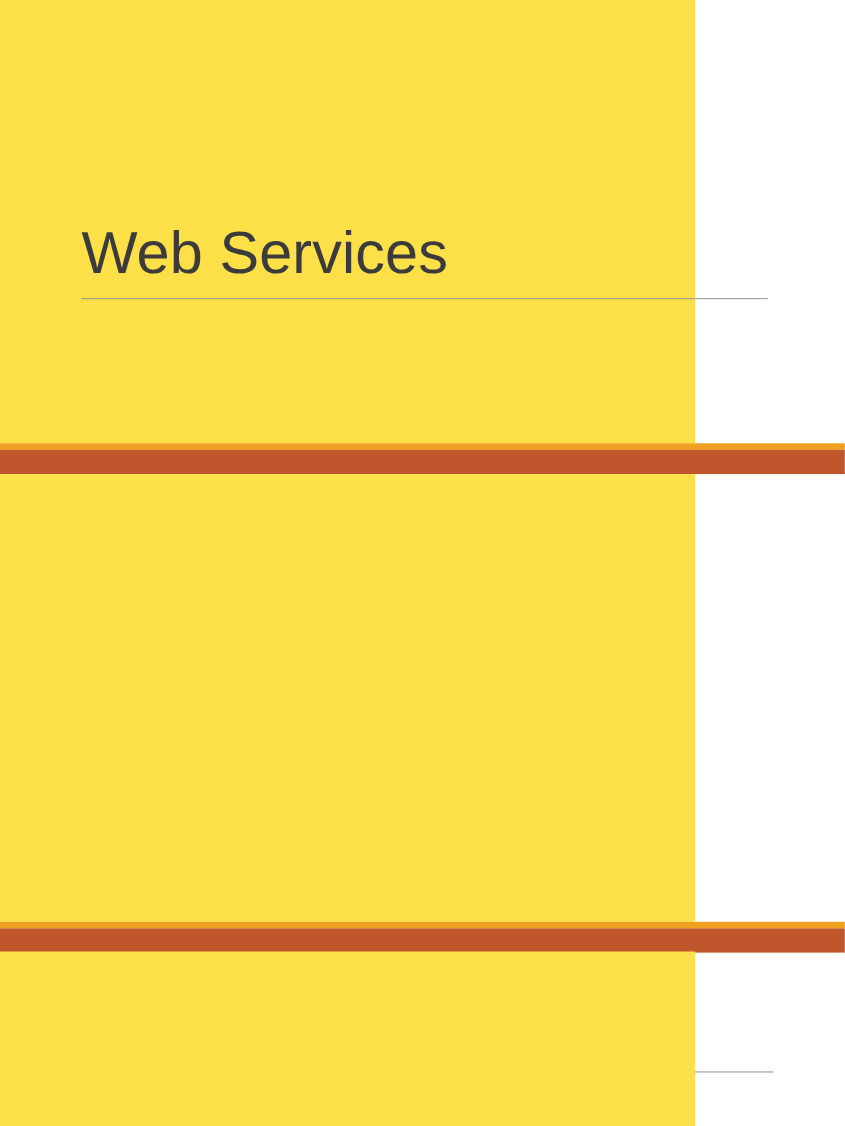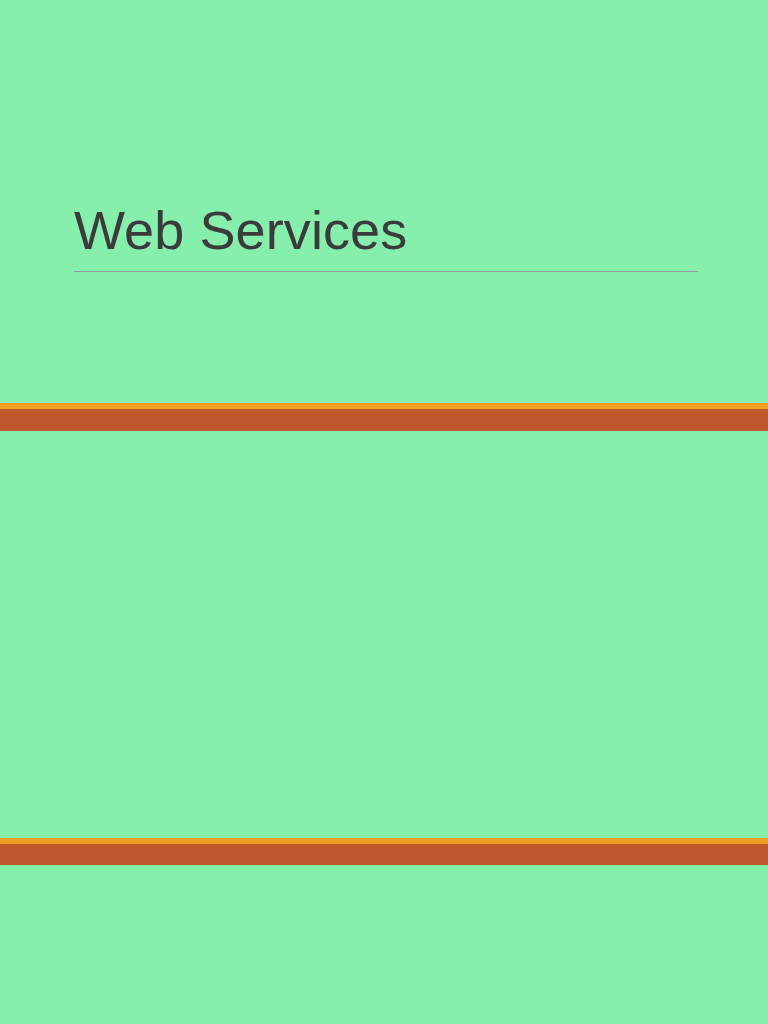--- a/index.html
+++ b/index.html
@@ -19,22 +19,22 @@
   .slide-doc {
     position: absolute;
     inset: 0;
     background: #ffffff;
   }
 
   
   .slide {
     position: absolute;
     left: 0;
-    width: 768px;
-    background: #86efac;
+    width: 632px;
+    background: #fde047;
     box-sizing: border-box;
   }
   #slide-title-card { top: 0;   height: 403px; }
   #slide-roadmap    { top: 431px; height: 407px; }
   #slide-design     { top: 865px; height: 159px; }
 
   
   .slide-divider {
     position: absolute;
     left: 0;

